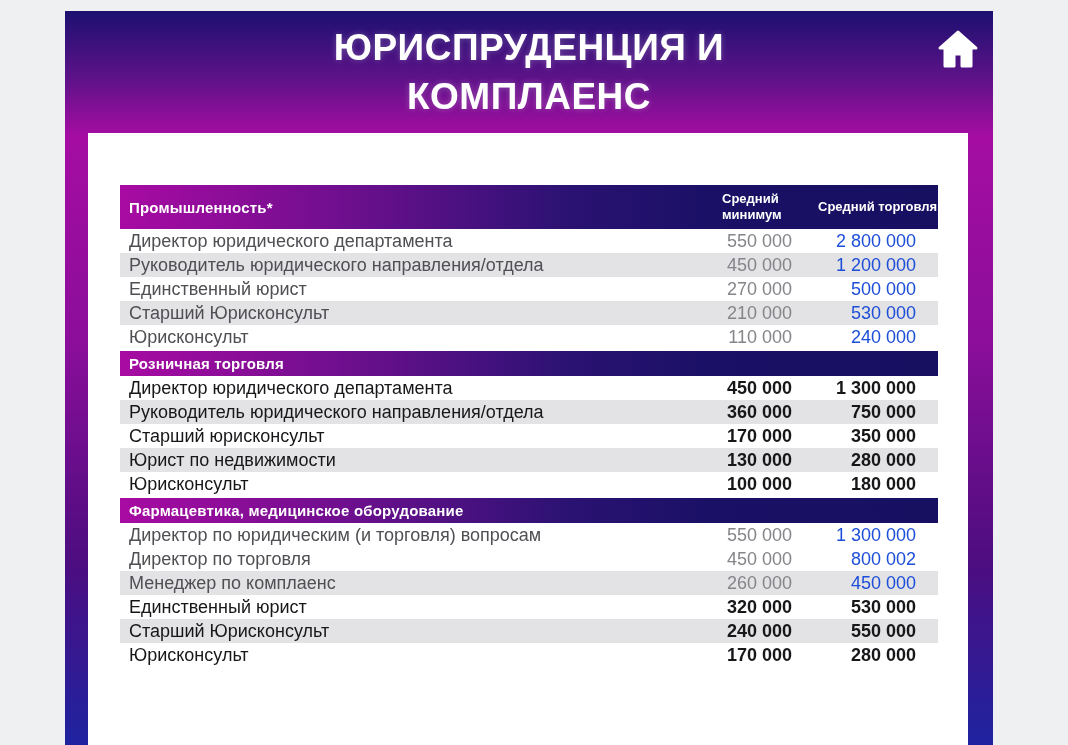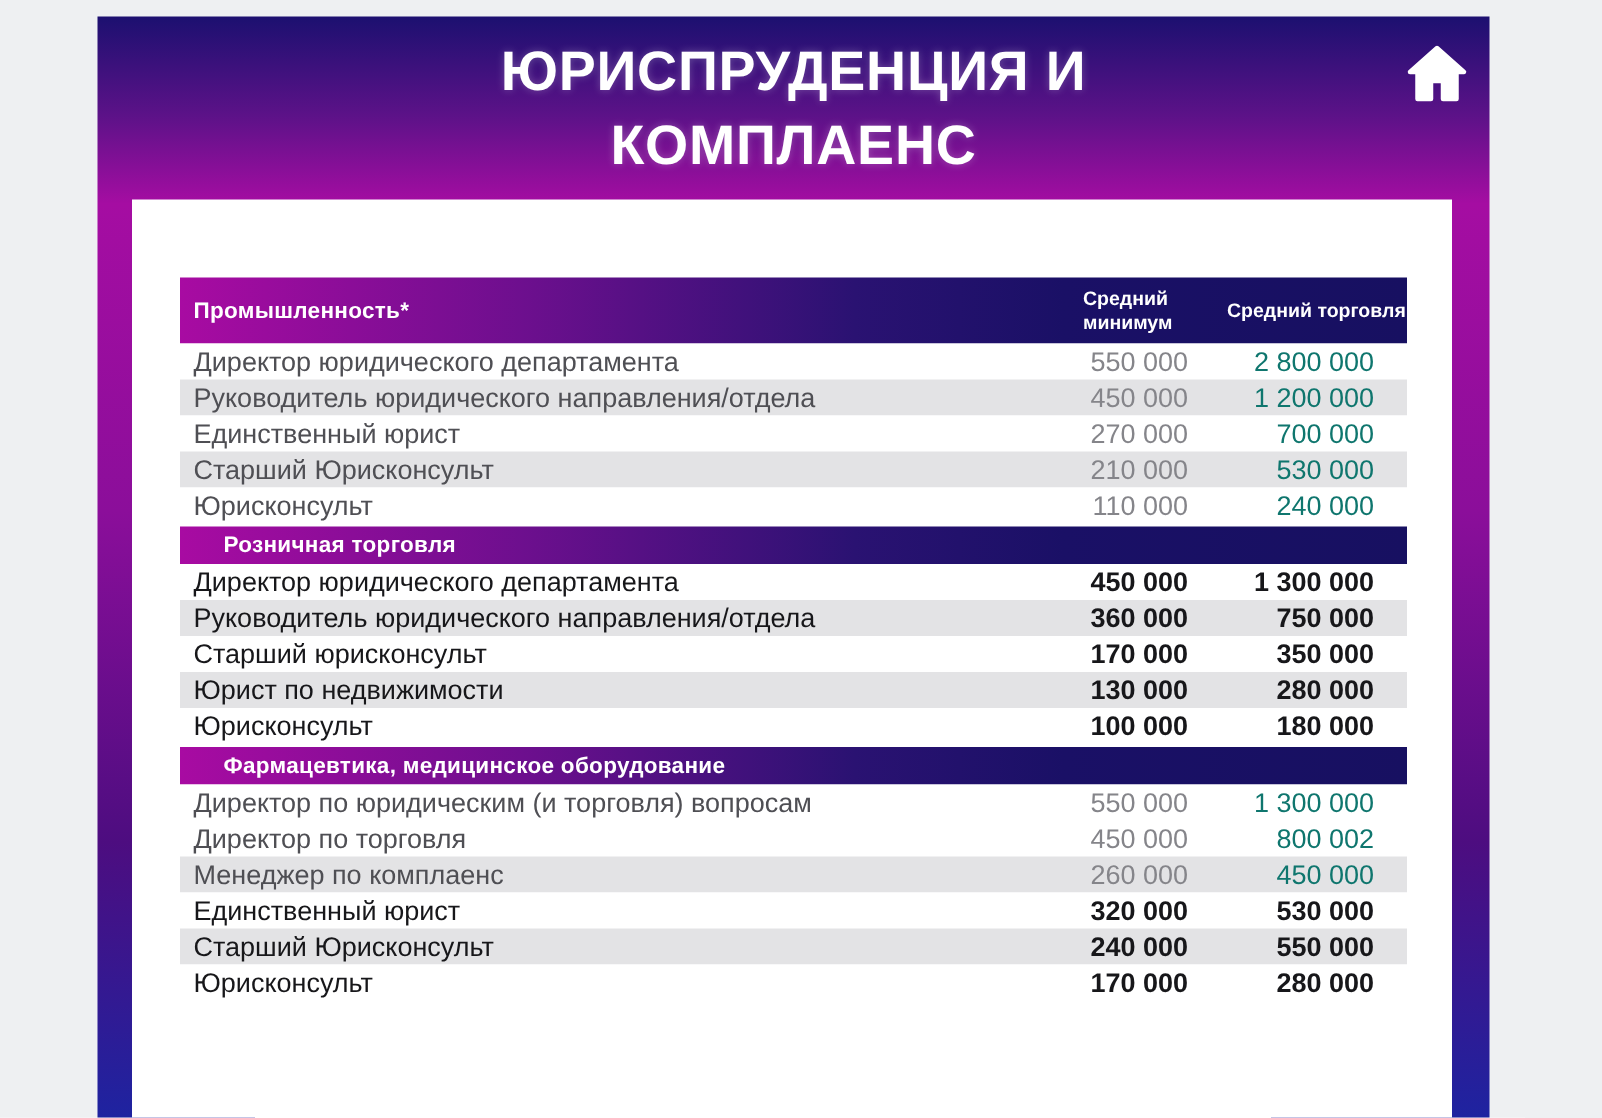--- a/index.html
+++ b/index.html
@@ -74,21 +74,21 @@
     height: 25px;
     color: #ffffff;
     background: linear-gradient(90deg,
       #a80ba2 0%,
       #6d0f8e 28%,
       #2a1272 55%,
       #1a1066 72%,
       #171061 100%);
   }
   .section-bar.first { height: 44px; }
-  .section-bar:not(.first) { margin-top: 2px; padding-left: 20px; }
+  .section-bar:not(.first) { margin-top: 2px; }
   .bar-title {
     font-size: 15px;
     font-weight: 700;
     padding-left: 9px;
     letter-spacing: 0.2px;
     white-space: nowrap;
   }
   .colhead {
     font-size: 13px;
     font-weight: 700;
@@ -100,21 +100,21 @@
     display: grid;
     grid-template-columns: 1fr 96px 138px;
     align-items: center;
     height: 24px;
     font-size: 18px;
     background: #ffffff;
   }
   .row.alt { background: #e3e3e5; }
   .cell-pos { padding-left: 9px; color: #4f4f54; white-space: nowrap; }
   .cell-min { text-align: right; padding-right: 8px;  color: #85858a; }
-  .cell-max { text-align: right; padding-right: 22px; color: #0f766e; }
+  .cell-max { text-align: right; padding-right: 22px; color: #1d4ed8; }
   .row.em .cell-pos { color: #17171a; }
   .row.em .cell-min,
   .row.em .cell-max { color: #17171a; font-weight: 700; }
 </style>
 </head>
 <body>
 
 <div class="card">
   <div class="card-header">
     <h1 class="title">ЮРИСПРУДЕНЦИЯ И КОМПЛАЕНС</h1>
@@ -139,21 +139,21 @@
           <div class="cell-max">2 800 000</div>
         </div>
         <div class="row alt">
           <div class="cell-pos">Руководитель юридического направления/отдела</div>
           <div class="cell-min">450 000</div>
           <div class="cell-max">1 200 000</div>
         </div>
         <div class="row">
           <div class="cell-pos">Единственный юрист</div>
           <div class="cell-min">270 000</div>
-          <div class="cell-max">700 000</div>
+          <div class="cell-max">500 000</div>
         </div>
         <div class="row alt">
           <div class="cell-pos">Старший Юрисконсульт</div>
           <div class="cell-min">210 000</div>
           <div class="cell-max">530 000</div>
         </div>
         <div class="row">
           <div class="cell-pos">Юрисконсульт</div>
           <div class="cell-min">110 000</div>
           <div class="cell-max">240 000</div>

